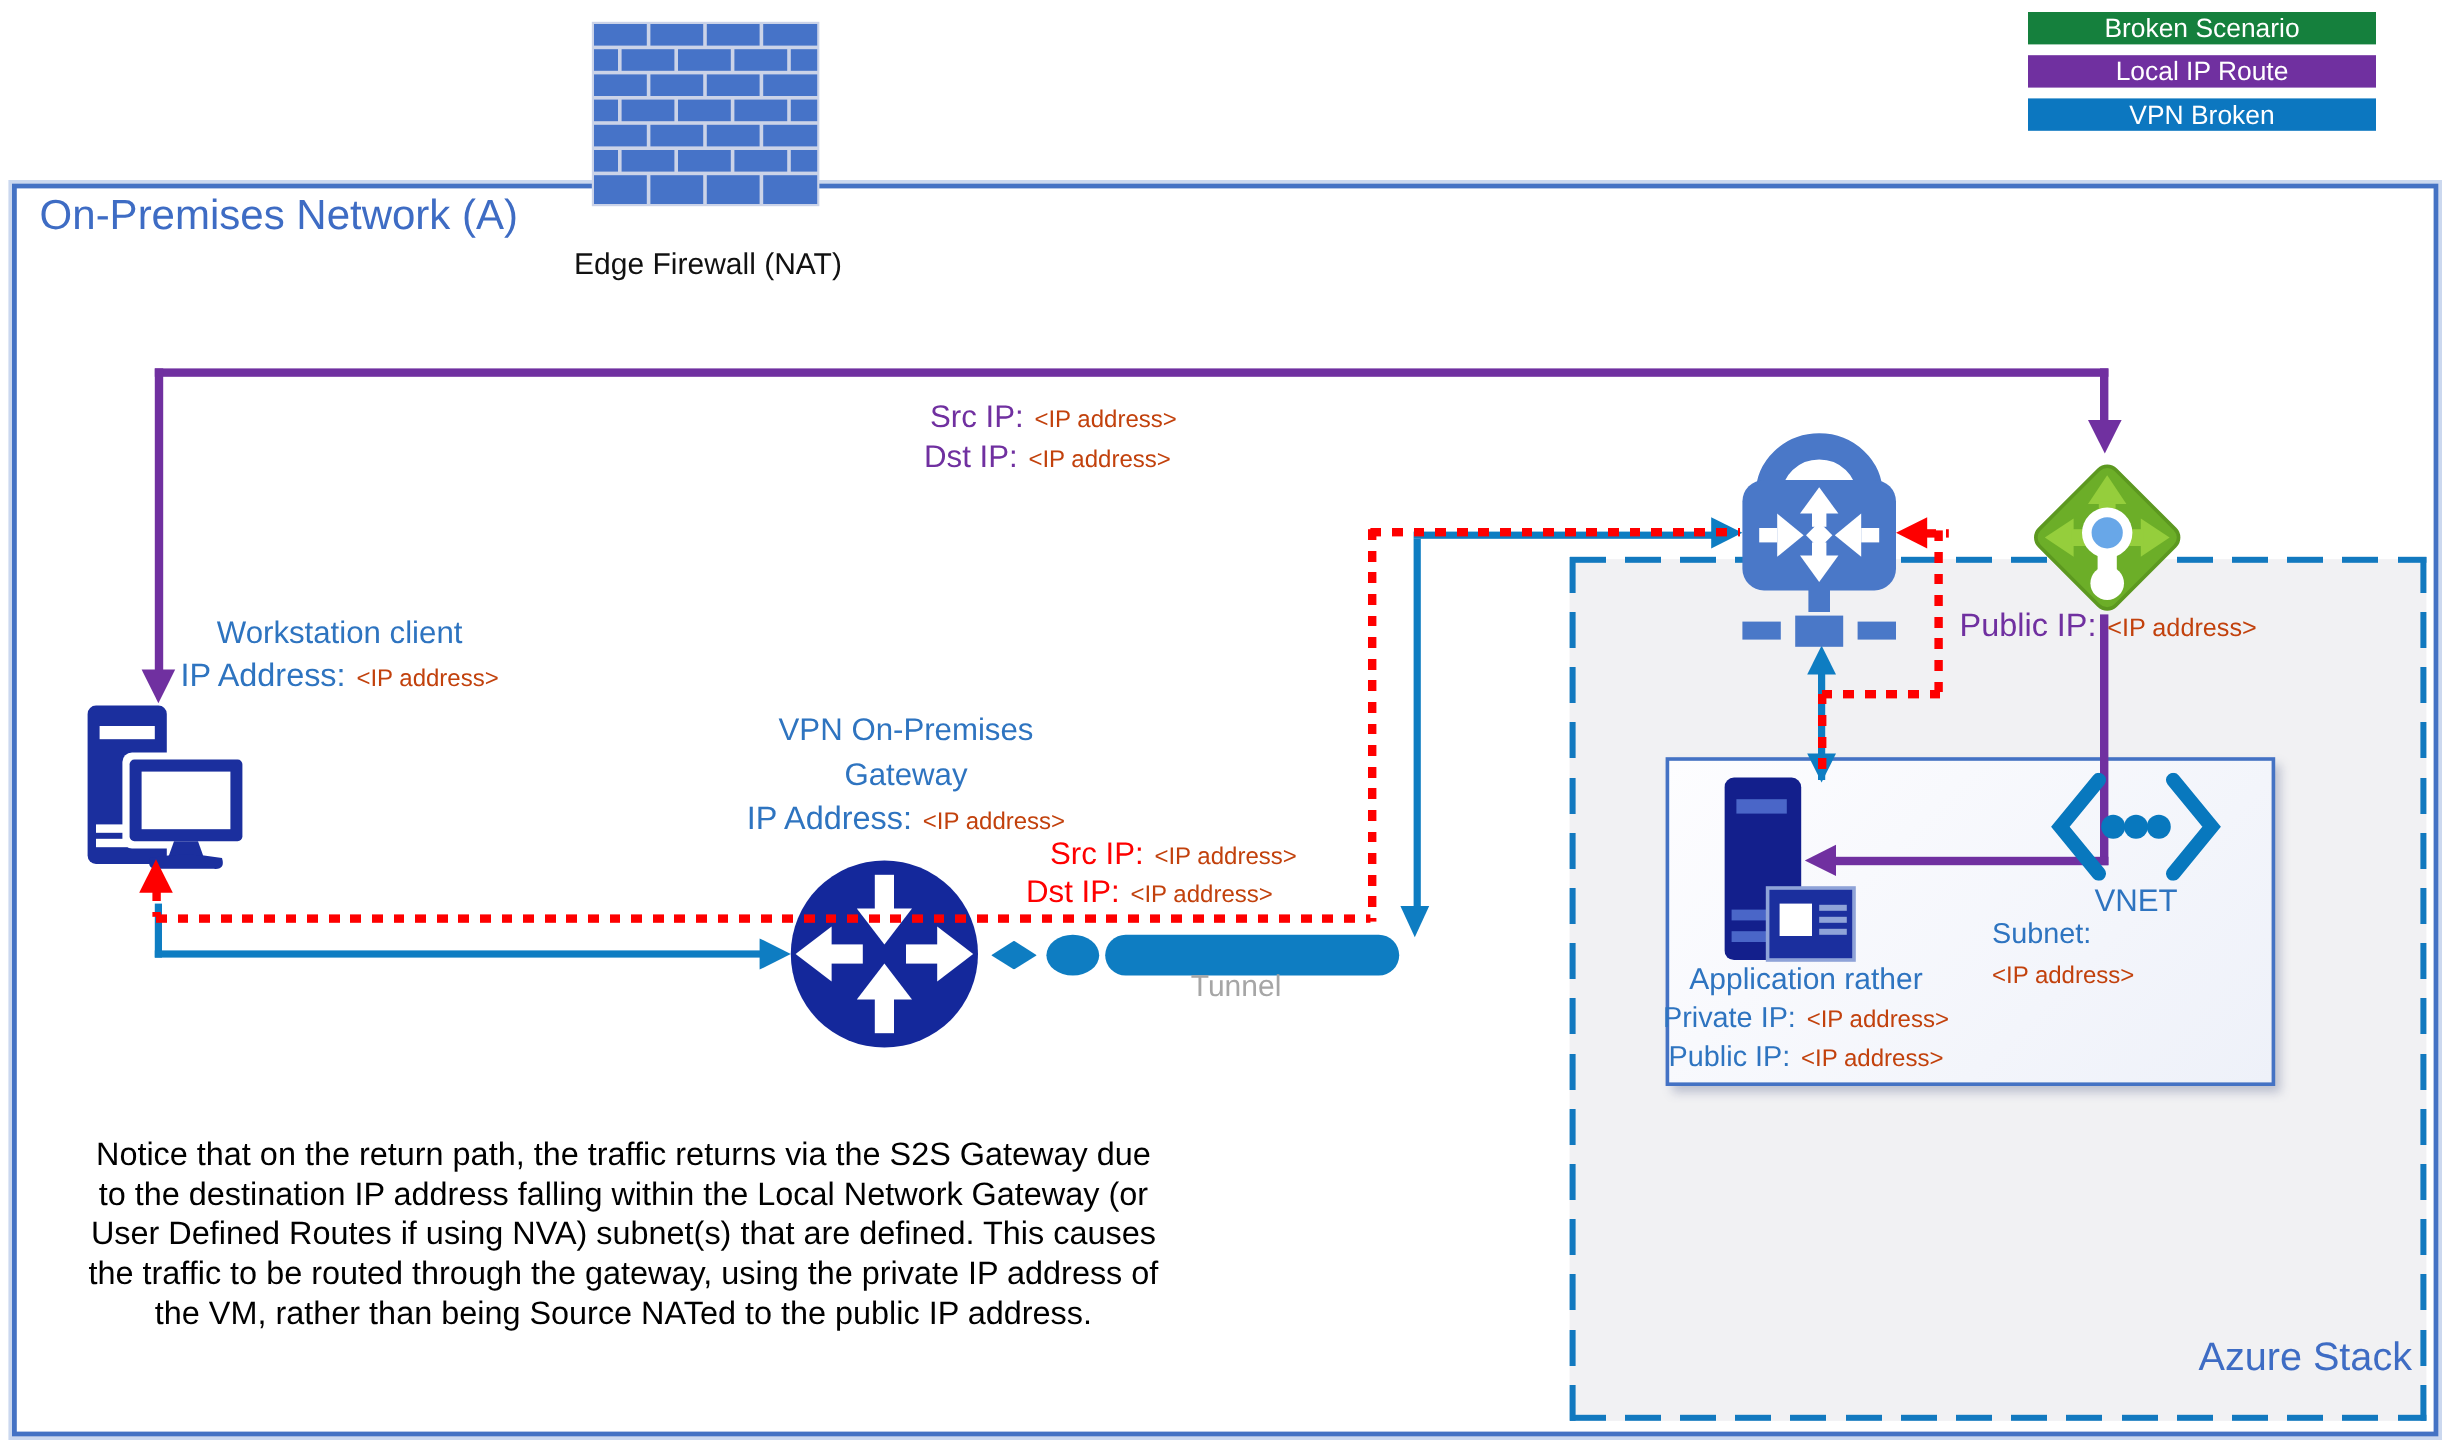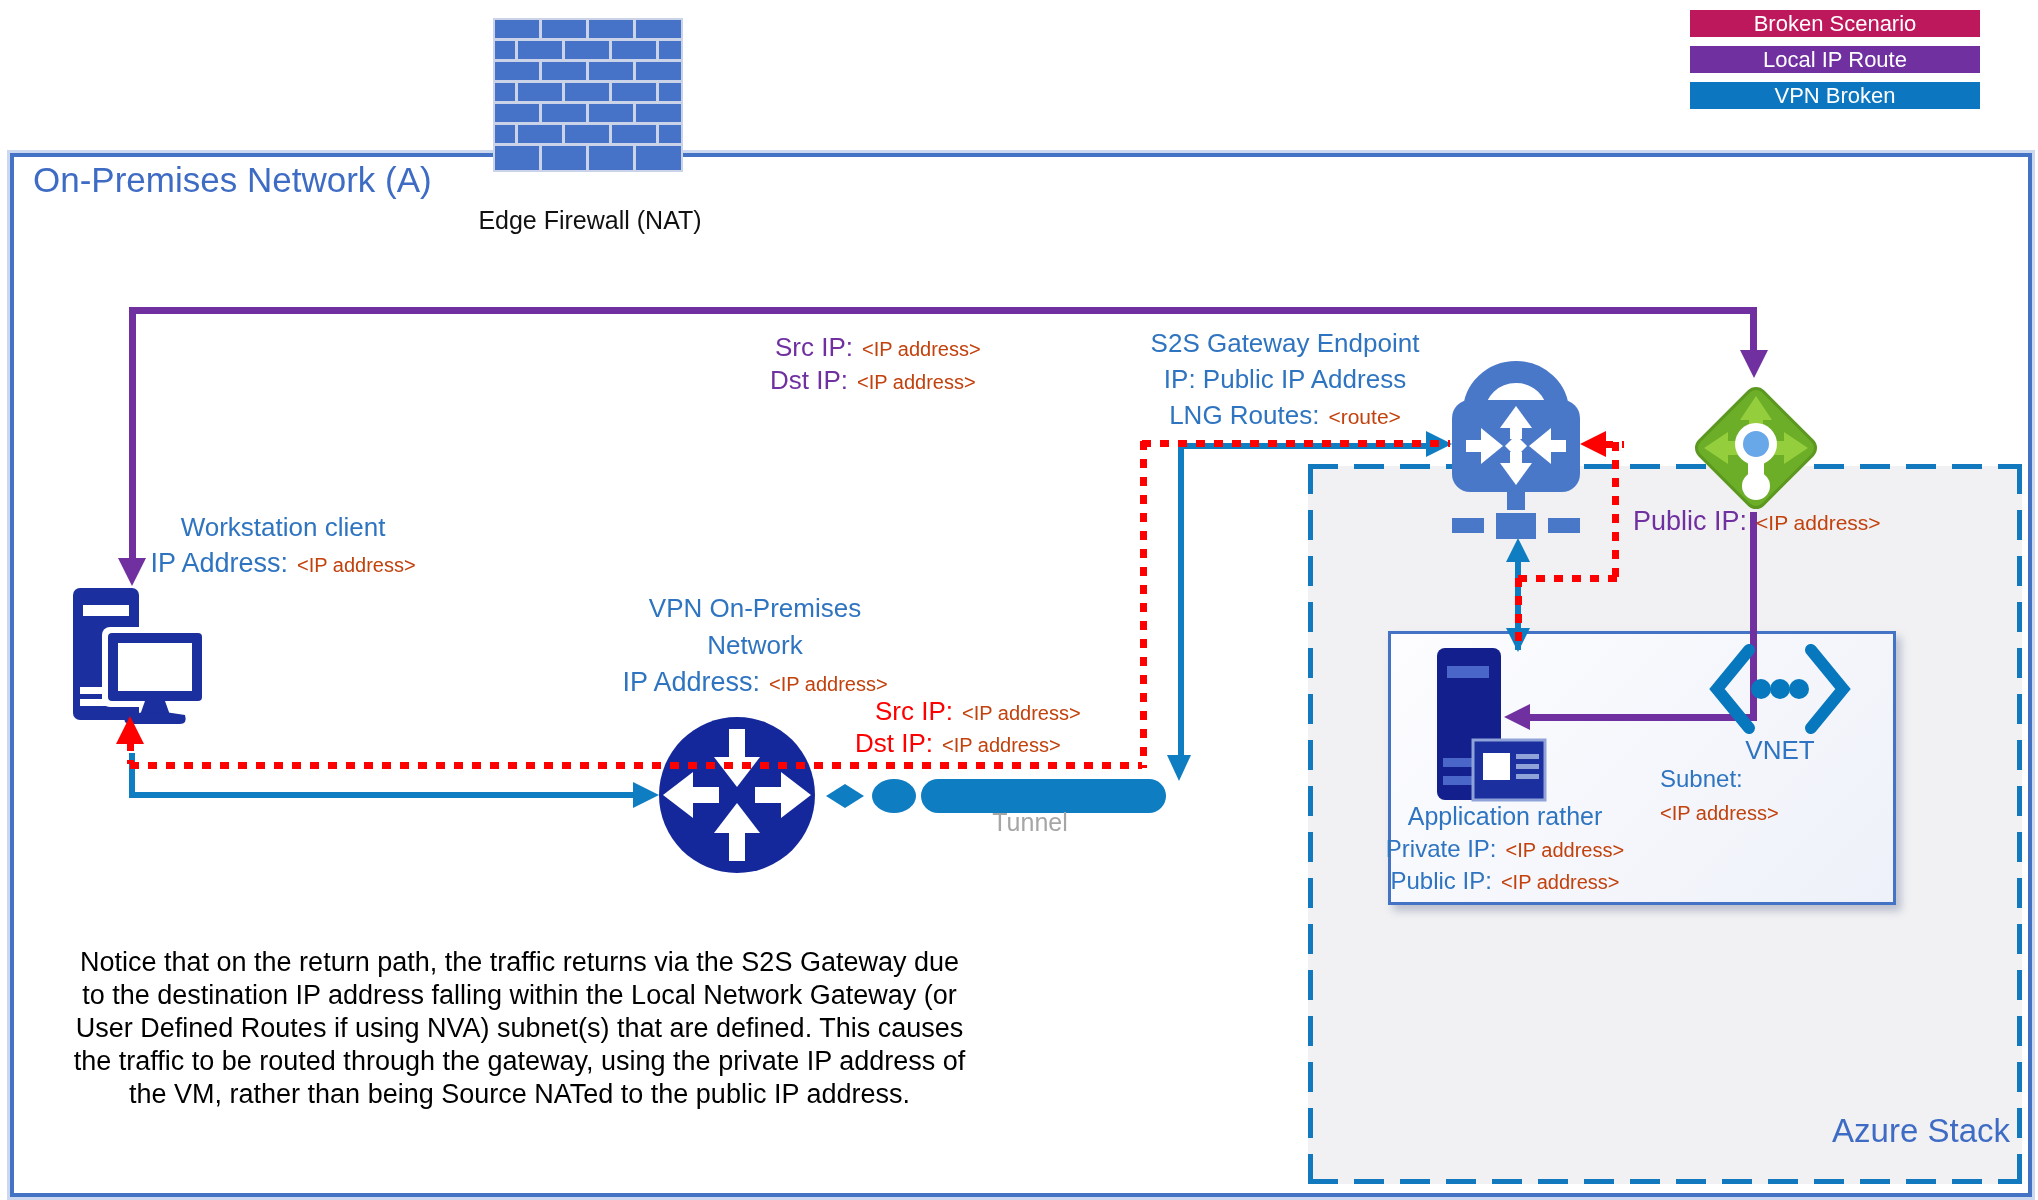--- a/index.html
+++ b/index.html
@@ -49,21 +49,21 @@
   <div class="abs azure-fill"></div>
   <div class="abs dash-h" style="left:1308px;top:464px;width:714px;"></div>
   <div class="abs dash-v" style="left:1308px;top:464px;height:720px;"></div>
   <div class="abs dash-h" style="left:1308px;top:1179px;width:714px;"></div>
   <div class="abs dash-v" style="left:2017px;top:464px;height:720px;"></div>
   <div class="abs txt title-blue" style="left:1760px;top:1112px;width:250px;text-align:right;font-size:33px;">Azure Stack</div>
 
   <div class="abs vnet-box"></div>
 
   <div class="abs" style="left:1690px;top:10px;z-index:10;">
-    <div class="legend-item" style="background:#be185d;">
+    <div class="legend-item" style="background:#15803d;">
       <span>Broken Scenario</span>
     </div>
     <div class="legend-item" style="background:#7030A0;">
       <span>Local IP Route</span>
     </div>
     <div class="legend-item" style="background:#0C77C0;">
       <span>VPN Broken</span>
     </div>
   </div>
 
@@ -232,21 +232,21 @@
   <div class="abs txt" style="left:133px;top:512px;width:300px;">
     <div class="ctr lblblue" style="font-size:26px;">Workstation client</div>
     <div class="row" style="margin-top:5px;">
       <span class="lblblue" style="font-size:27px;">IP Address:</span>
       <span class="val">&lt;IP address&gt;</span>
     </div>
   </div>
 
   <div class="abs txt" style="left:605px;top:593px;width:300px;">
     <div class="ctr lblblue" style="font-size:26px;">VPN On-Premises</div>
-    <div class="ctr lblblue" style="font-size:26px;margin-top:6px;">Network</div>
+    <div class="ctr lblblue" style="font-size:26px;margin-top:6px;">Gateway</div>
     <div class="row" style="margin-top:6px;">
       <span class="lblblue" style="font-size:27px;">IP Address:</span>
       <span class="val">&lt;IP address&gt;</span>
     </div>
   </div>
 
   <div class="abs txt row" style="left:775px;top:332px;">
     <span class="lblpurple" style="font-size:26px;">Src IP:</span>
     <span class="val">&lt;IP address&gt;</span>
   </div>
@@ -257,28 +257,20 @@
 
   <div class="abs txt row" style="left:875px;top:696px;">
     <span class="lblred" style="font-size:26px;">Src IP:</span>
     <span class="val">&lt;IP address&gt;</span>
   </div>
   <div class="abs txt row" style="left:855px;top:728px;">
     <span class="lblred" style="font-size:26px;">Dst IP:</span>
     <span class="val">&lt;IP address&gt;</span>
   </div>
 
-  <div class="abs txt" style="left:1135px;top:328px;width:300px;">
-    <div class="ctr lblblue" style="font-size:26px;">S2S Gateway Endpoint</div>
-    <div class="ctr lblblue" style="font-size:26px;margin-top:5px;">IP: Public IP Address</div>
-    <div class="row" style="margin-top:5px;">
-      <span class="lblblue" style="font-size:26px;">LNG Routes:</span>
-      <span class="val" style="font-size:21px;">&lt;route&gt;</span>
-    </div>
-  </div>
 
   <div class="abs txt row" style="left:1633px;top:506px;">
     <span class="lblpurple" style="font-size:27px;">Public IP:</span>
     <span class="val" style="font-size:21px;">&lt;IP address&gt;</span>
   </div>
 
   <div class="abs txt" style="left:1705px;top:735px;width:150px;">
     <div class="ctr lblblue" style="font-size:26px;">VNET</div>
   </div>
   <div class="abs txt row" style="left:1660px;top:765px;flex-direction:column;">

